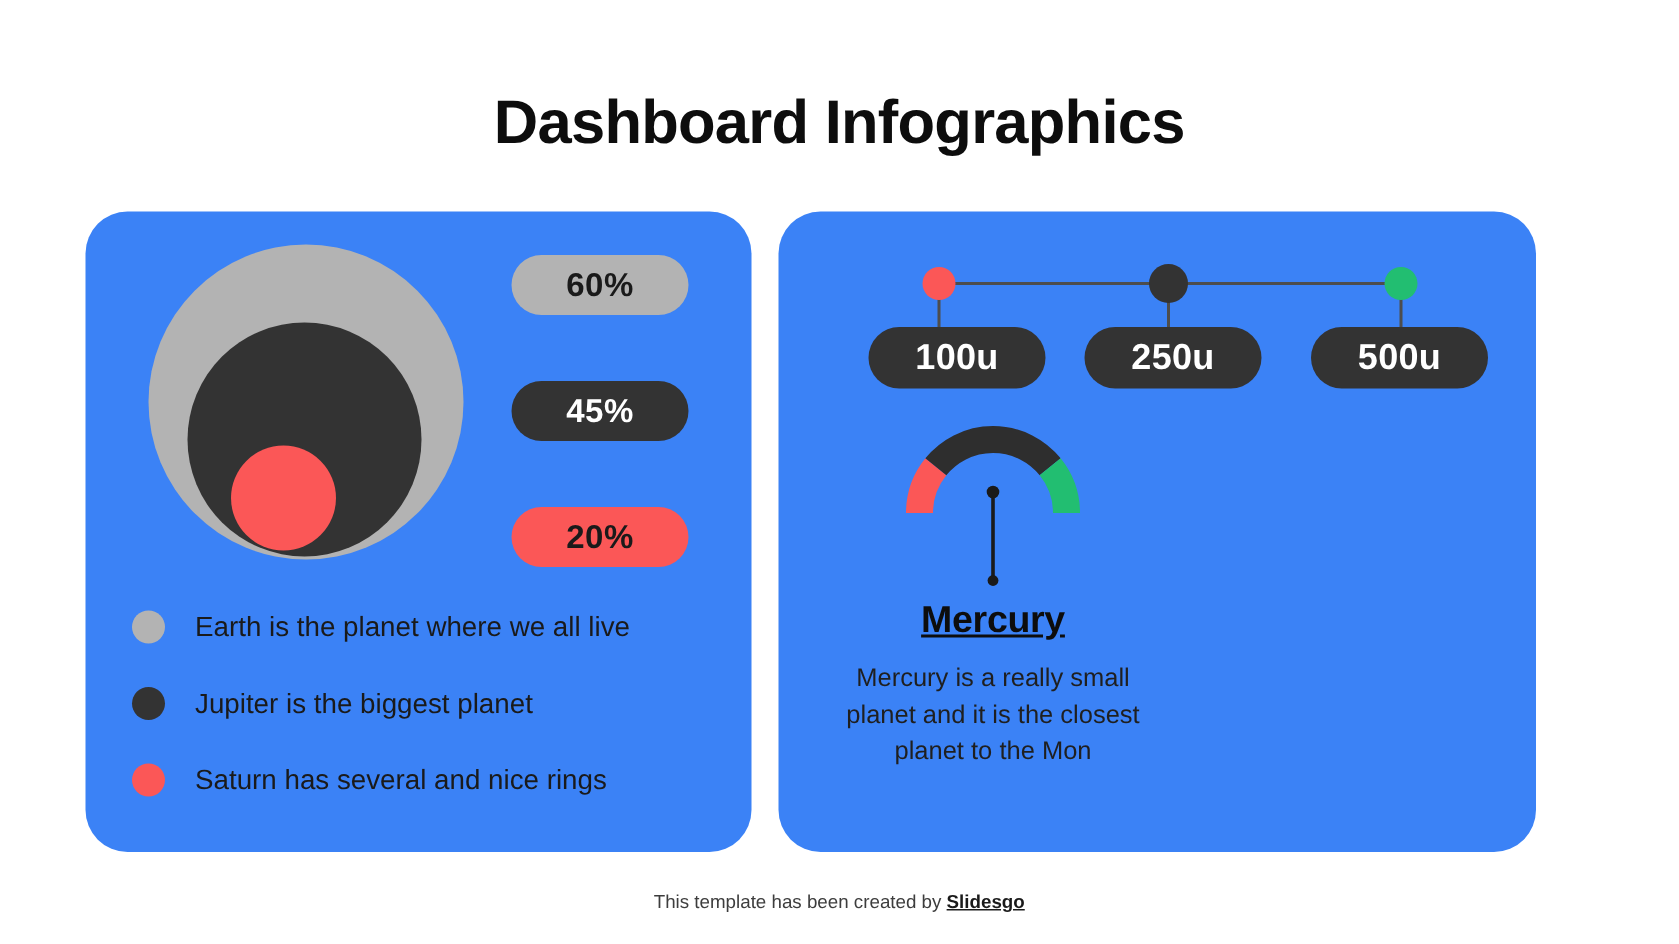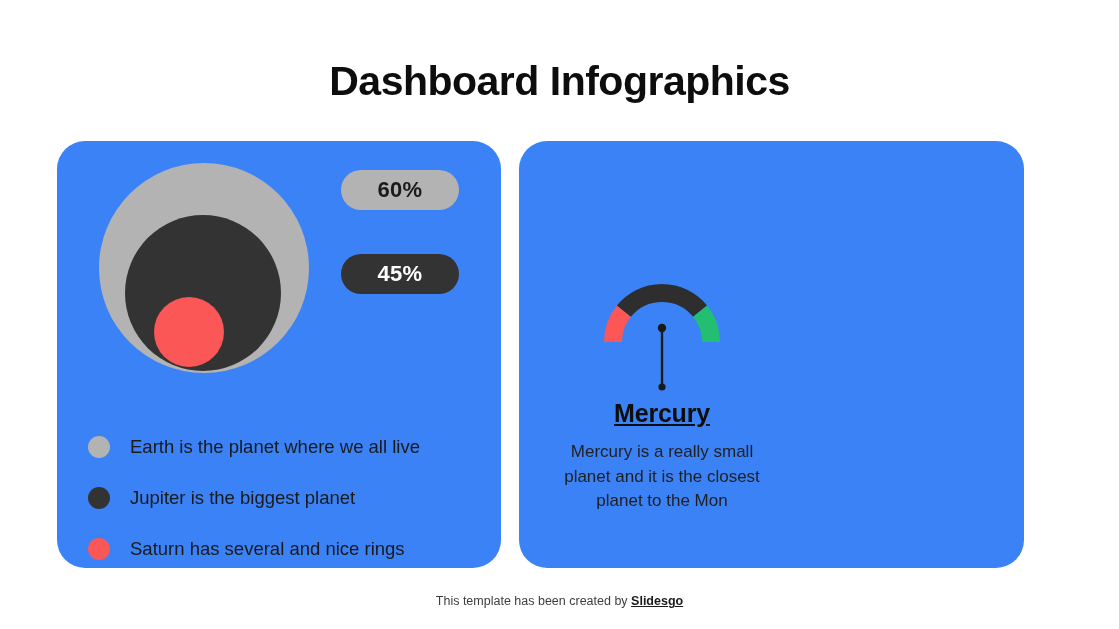--- a/index.html
+++ b/index.html
@@ -41,21 +41,21 @@
     border-radius: 20px;
     display: flex; align-items: center; justify-content: center;
     font-size: 22px; font-weight: bold; letter-spacing: 0.3px;
   }
   #pill-60 { left: 284px; top: 29px;  background: #b3b3b3; color: #1a1a1a; }
   #pill-45 { left: 284px; top: 113px; background: #333333; color: #ffffff; }
   #pill-20 { left: 284px; top: 197px; background: #fb5757; color: #1a1a1a; }
 
   
   #legend { position: absolute; left: 31px; top: 266px; width: 400px; }
-  .legend-row { display: flex; align-items: flex-end; height: 51px; }
+  .legend-row { display: flex; align-items: flex-start; height: 51px; }
   .legend-dot { width: 22px; height: 22px; border-radius: 50%; flex: 0 0 22px; }
   .legend-label { margin-left: 20px; font-size: 18.5px; color: #1a1a1a; white-space: nowrap; }
 
   
   #timeline { position: absolute; left: 0; top: 0; width: 505px; height: 140px; }
   #tl-svg { position: absolute; left: 0; top: 0; }
   .tl-pill {
     position: absolute; top: 77px; height: 41px;
     border-radius: 21px; background: #333333; color: #ffffff;
     display: flex; align-items: center; justify-content: center;
@@ -97,39 +97,58 @@
   <div class="card" id="card-left">
 
     <div id="circles">
       <div class="circ" id="circ-earth"></div>
       <div class="circ" id="circ-jupiter"></div>
       <div class="circ" id="circ-saturn"></div>
     </div>
 
     <div class="pill" id="pill-60">60%</div>
     <div class="pill" id="pill-45">45%</div>
+    <div class="pill" id="pill-20">20%</div>
 
     <div id="legend">
       <div class="legend-row">
         <span class="legend-dot" style="background:#b3b3b3"></span>
         <span class="legend-label">Earth is the planet where we all live</span>
       </div>
       <div class="legend-row">
         <span class="legend-dot" style="background:#333333"></span>
         <span class="legend-label">Jupiter is the biggest planet</span>
       </div>
       <div class="legend-row">
         <span class="legend-dot" style="background:#fb5757"></span>
         <span class="legend-label">Saturn has several and nice rings</span>
       </div>
     </div>
   </div>
 
   <div class="card" id="card-right">
 
+    <div id="timeline">
+      <svg id="tl-svg" width="505" height="140" viewBox="0 0 505 140">
+
+        <line x1="107" y1="48" x2="415" y2="48" stroke="#4d4d4d" stroke-width="2"></line>
+
+        <line x1="107" y1="48" x2="107" y2="86" stroke="#4d4d4d" stroke-width="2"></line>
+        <line x1="260" y1="48" x2="260" y2="86" stroke="#4d4d4d" stroke-width="2"></line>
+        <line x1="415" y1="48" x2="415" y2="86" stroke="#4d4d4d" stroke-width="2"></line>
+
+        <circle cx="107" cy="48" r="11" fill="#fb5757"></circle>
+        <circle cx="260" cy="48" r="13" fill="#333333"></circle>
+        <circle cx="415" cy="48" r="11" fill="#22be71"></circle>
+      </svg>
+
+      <div class="tl-pill" id="tl-pill-0">100u</div>
+      <div class="tl-pill" id="tl-pill-1">250u</div>
+      <div class="tl-pill" id="tl-pill-2">500u</div>
+    </div>
 
     <div class="gauge-col" id="gauge-col-0">
       <div class="gauge-wrap">
         <svg class="gauge-svg" width="120" height="118" viewBox="0 0 120 118">
 
           <path d="M 11 59 A 49 49 0 0 1 21.9 28.2" fill="none" stroke="#fb5757" stroke-width="18" stroke-linecap="butt"></path>
 
           <path d="M 21.9 28.2 A 49 49 0 0 1 98.1 28.2" fill="none" stroke="#2e2e2e" stroke-width="18" stroke-linecap="butt"></path>
 
           <path d="M 98.1 28.2 A 49 49 0 0 1 109 59" fill="none" stroke="#22be71" stroke-width="18" stroke-linecap="butt"></path>

